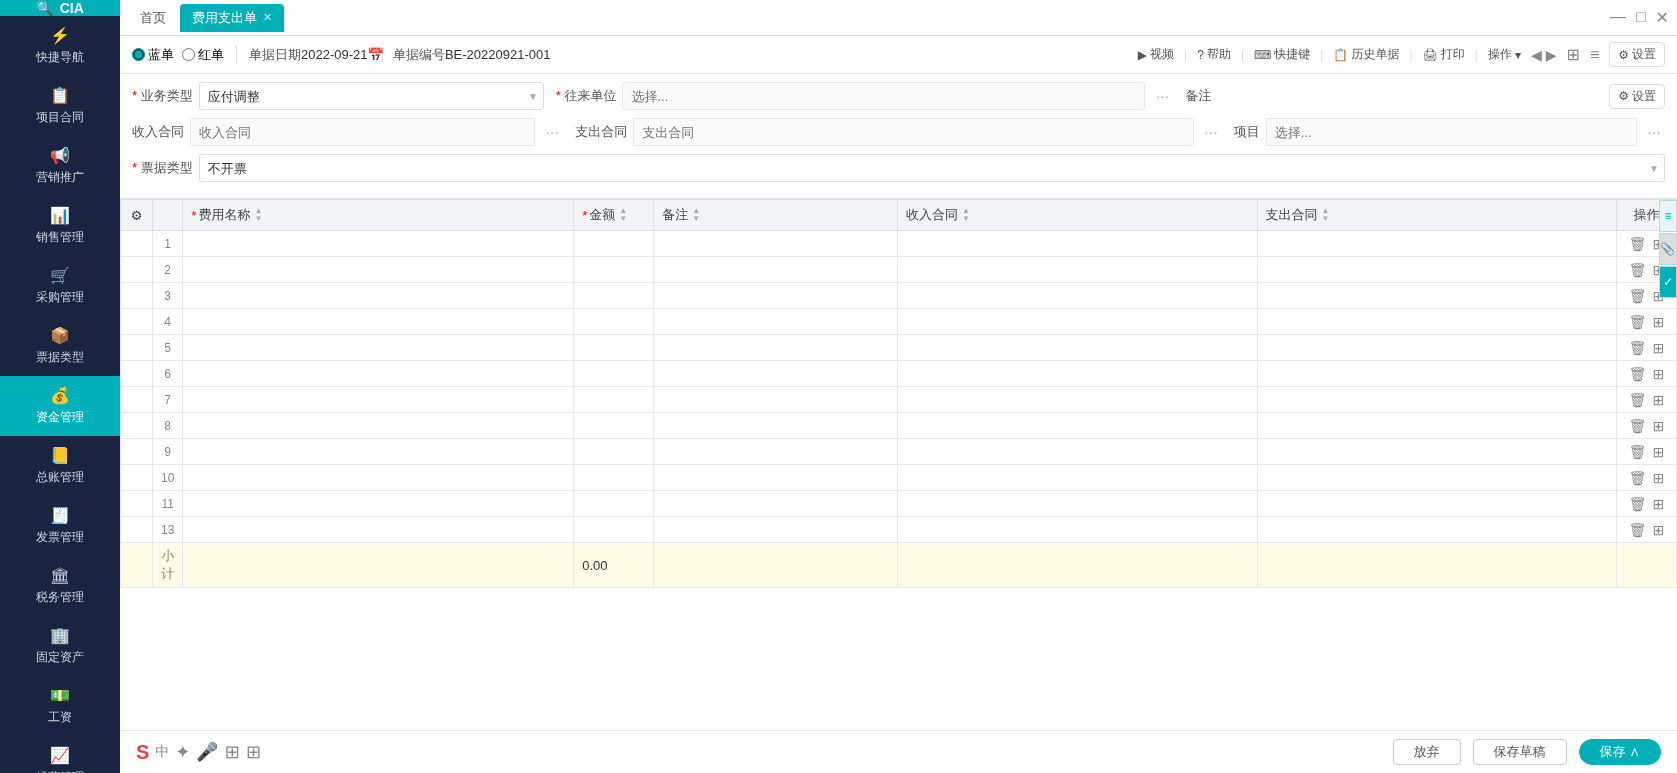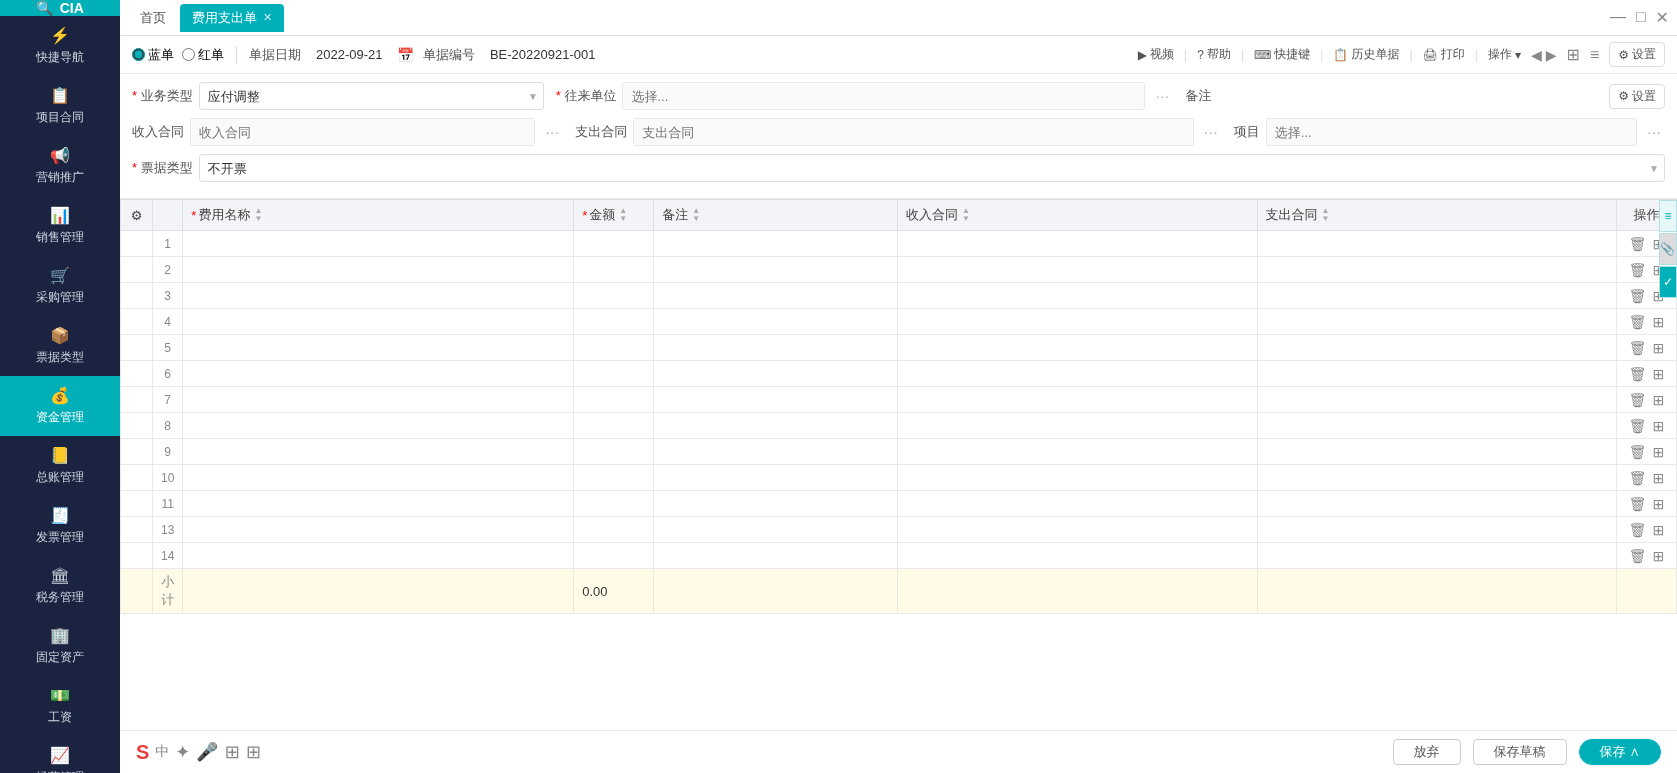--- a/index.html
+++ b/index.html
@@ -102,21 +102,21 @@
       padding: 6px 12px;
       border-bottom: 1px solid #e8e8e8;
       gap: 8px;
       background: #fff;
       flex-shrink: 0;
     }
     .radio-group { display: flex; align-items: center; gap: 8px; }
     .radio-label { display: flex; align-items: center; gap: 3px; font-size: 13px; cursor: pointer; }
     .radio-label input { accent-color: #00b0b9; }
     .toolbar-divider { width: 1px; height: 18px; background: #ddd; margin: 0 4px; }
-    .toolbar-field { display: flex; align-items: center; gap: 15px; font-size: 13px; color: #555; }
+    .toolbar-field { display: flex; align-items: center; gap: 0; font-size: 13px; color: #555; }
     .toolbar-value { color: #333; font-weight: 500; }
     .cal-icon { color: #888; font-size: 14px; cursor: pointer; }
     .toolbar-right { margin-left: auto; display: flex; align-items: center; gap: 10px; font-size: 12px; color: #666; }
     .toolbar-right-btn { display: flex; align-items: center; gap: 3px; cursor: pointer; color: #555; }
     .settings-btn {
       background: #fff;
       border: 1px solid #ddd;
       border-radius: 4px;
       padding: 3px 8px;
       font-size: 12px;
@@ -741,35 +741,20 @@
       <td></td>
       <td></td>
       <td></td>
       <td>
         <div class="action-cell">
           <span class="action-icon">🗑</span>
           <span class="action-icon">⊞</span>
         </div>
       </td>
     </tr>
-            <tr>
-      <td></td>
-      <td class="col-num">14</td>
-      <td></td>
-      <td></td>
-      <td></td>
-      <td></td>
-      <td></td>
-      <td>
-        <div class="action-cell">
-          <span class="action-icon">🗑</span>
-          <span class="action-icon">⊞</span>
-        </div>
-      </td>
-    </tr>
           </tbody>
         <tfoot>
           <tr class="subtotal-row">
             <td></td>
             <td class="subtotal-label">小计</td>
             <td></td>
             <td class="subtotal-value">0.00</td>
             <td></td>
             <td></td>
             <td></td>

